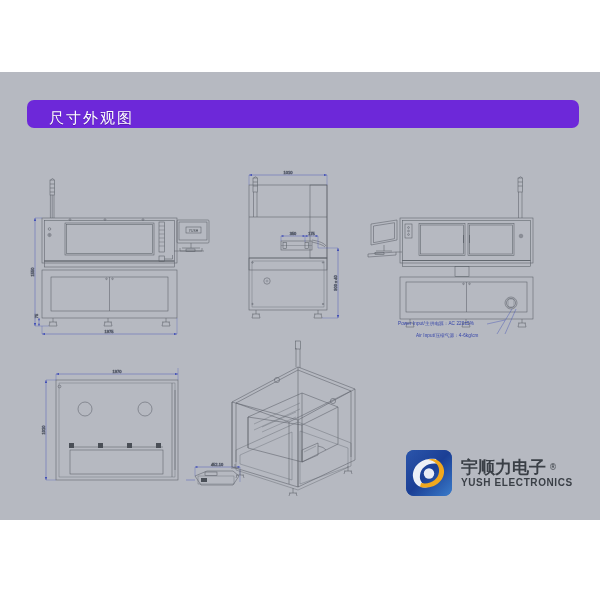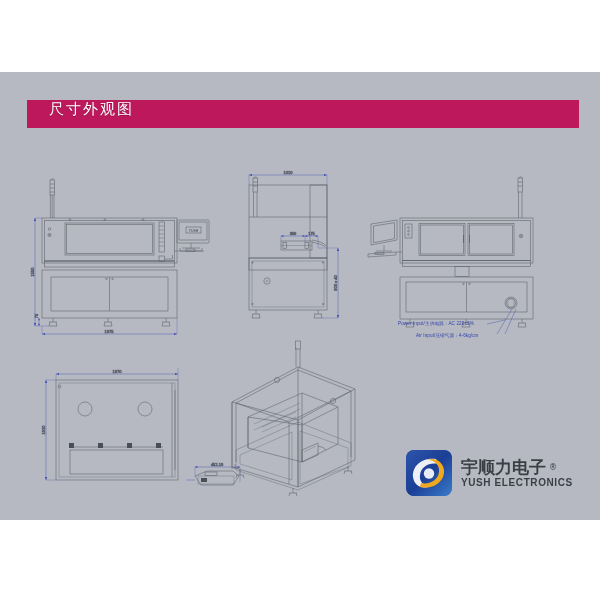--- a/index.html
+++ b/index.html
@@ -28,23 +28,24 @@
     height: 448px;
     background: #b6b9c1;
   }
   
   .title-bar {
     position: absolute;
     left: 27px;
     top: 100px;
     width: 552px;
     height: 28px;
-    background: #be185d;
+    background: #6d28d9;
     display: flex;
-    align-items: flex-start;
+    align-items: flex-end;
+    border-radius: 7px;
   }
   .title-text {
     color: #ffffff;
     font-size: 15px;
     letter-spacing: 2px;
     margin-left: 22px;
     font-family: "DejaVu Sans", sans-serif;
     text-shadow: 0 1px 0 rgba(0,0,0,0.25);
   }
   

